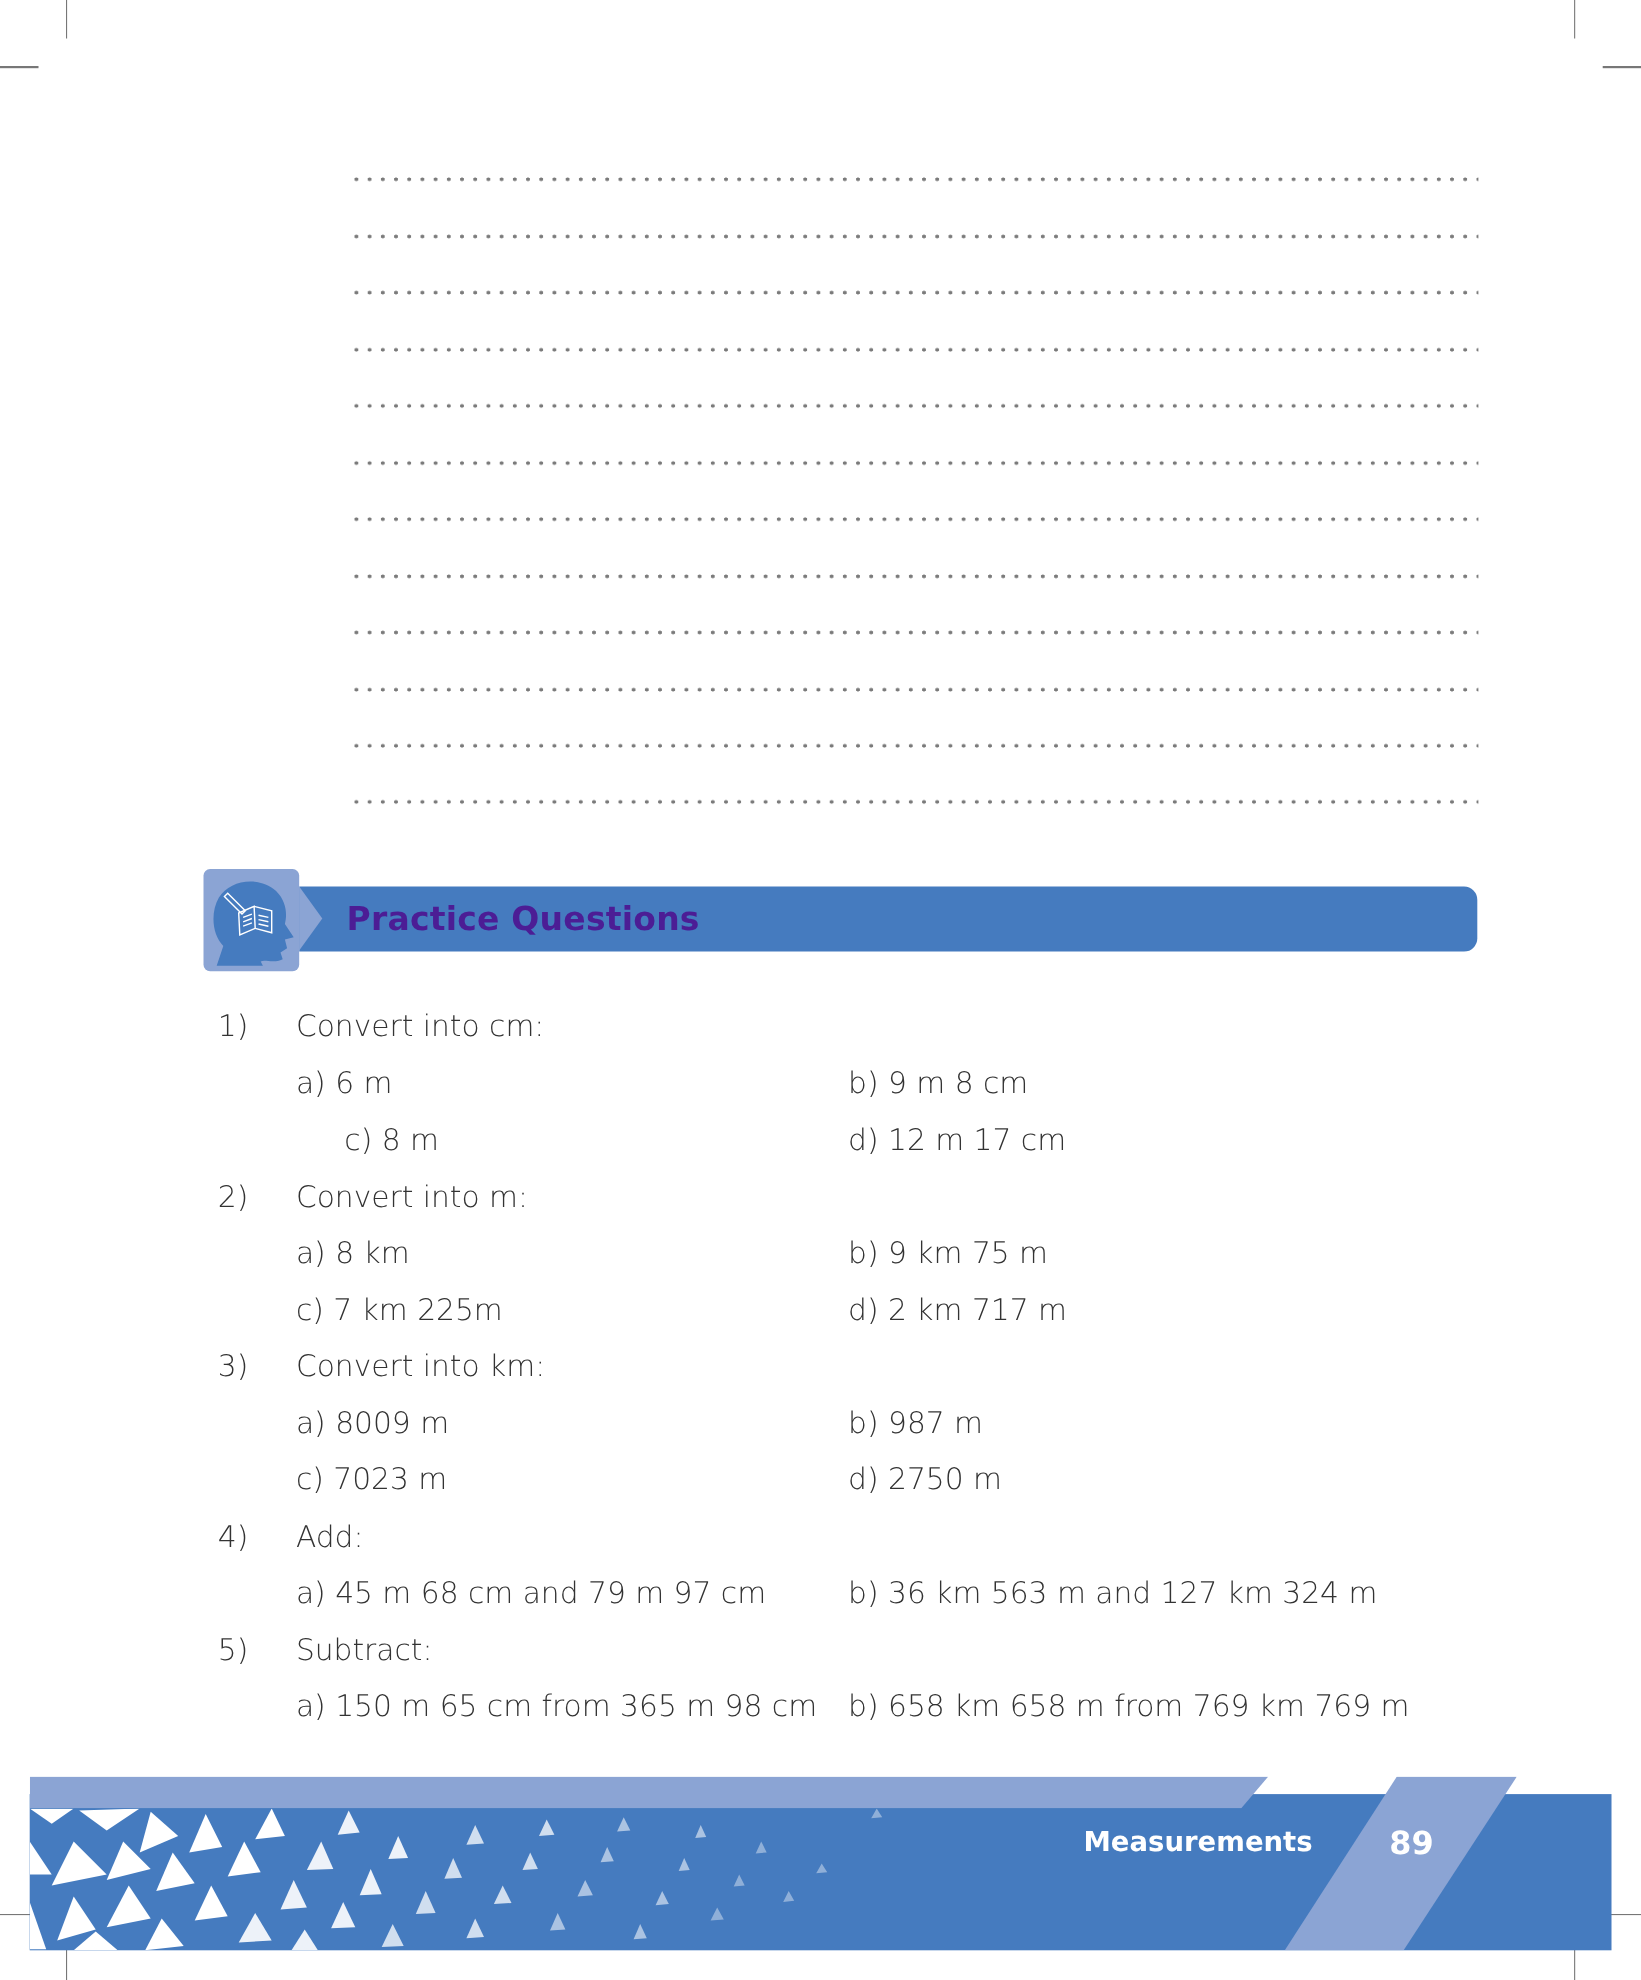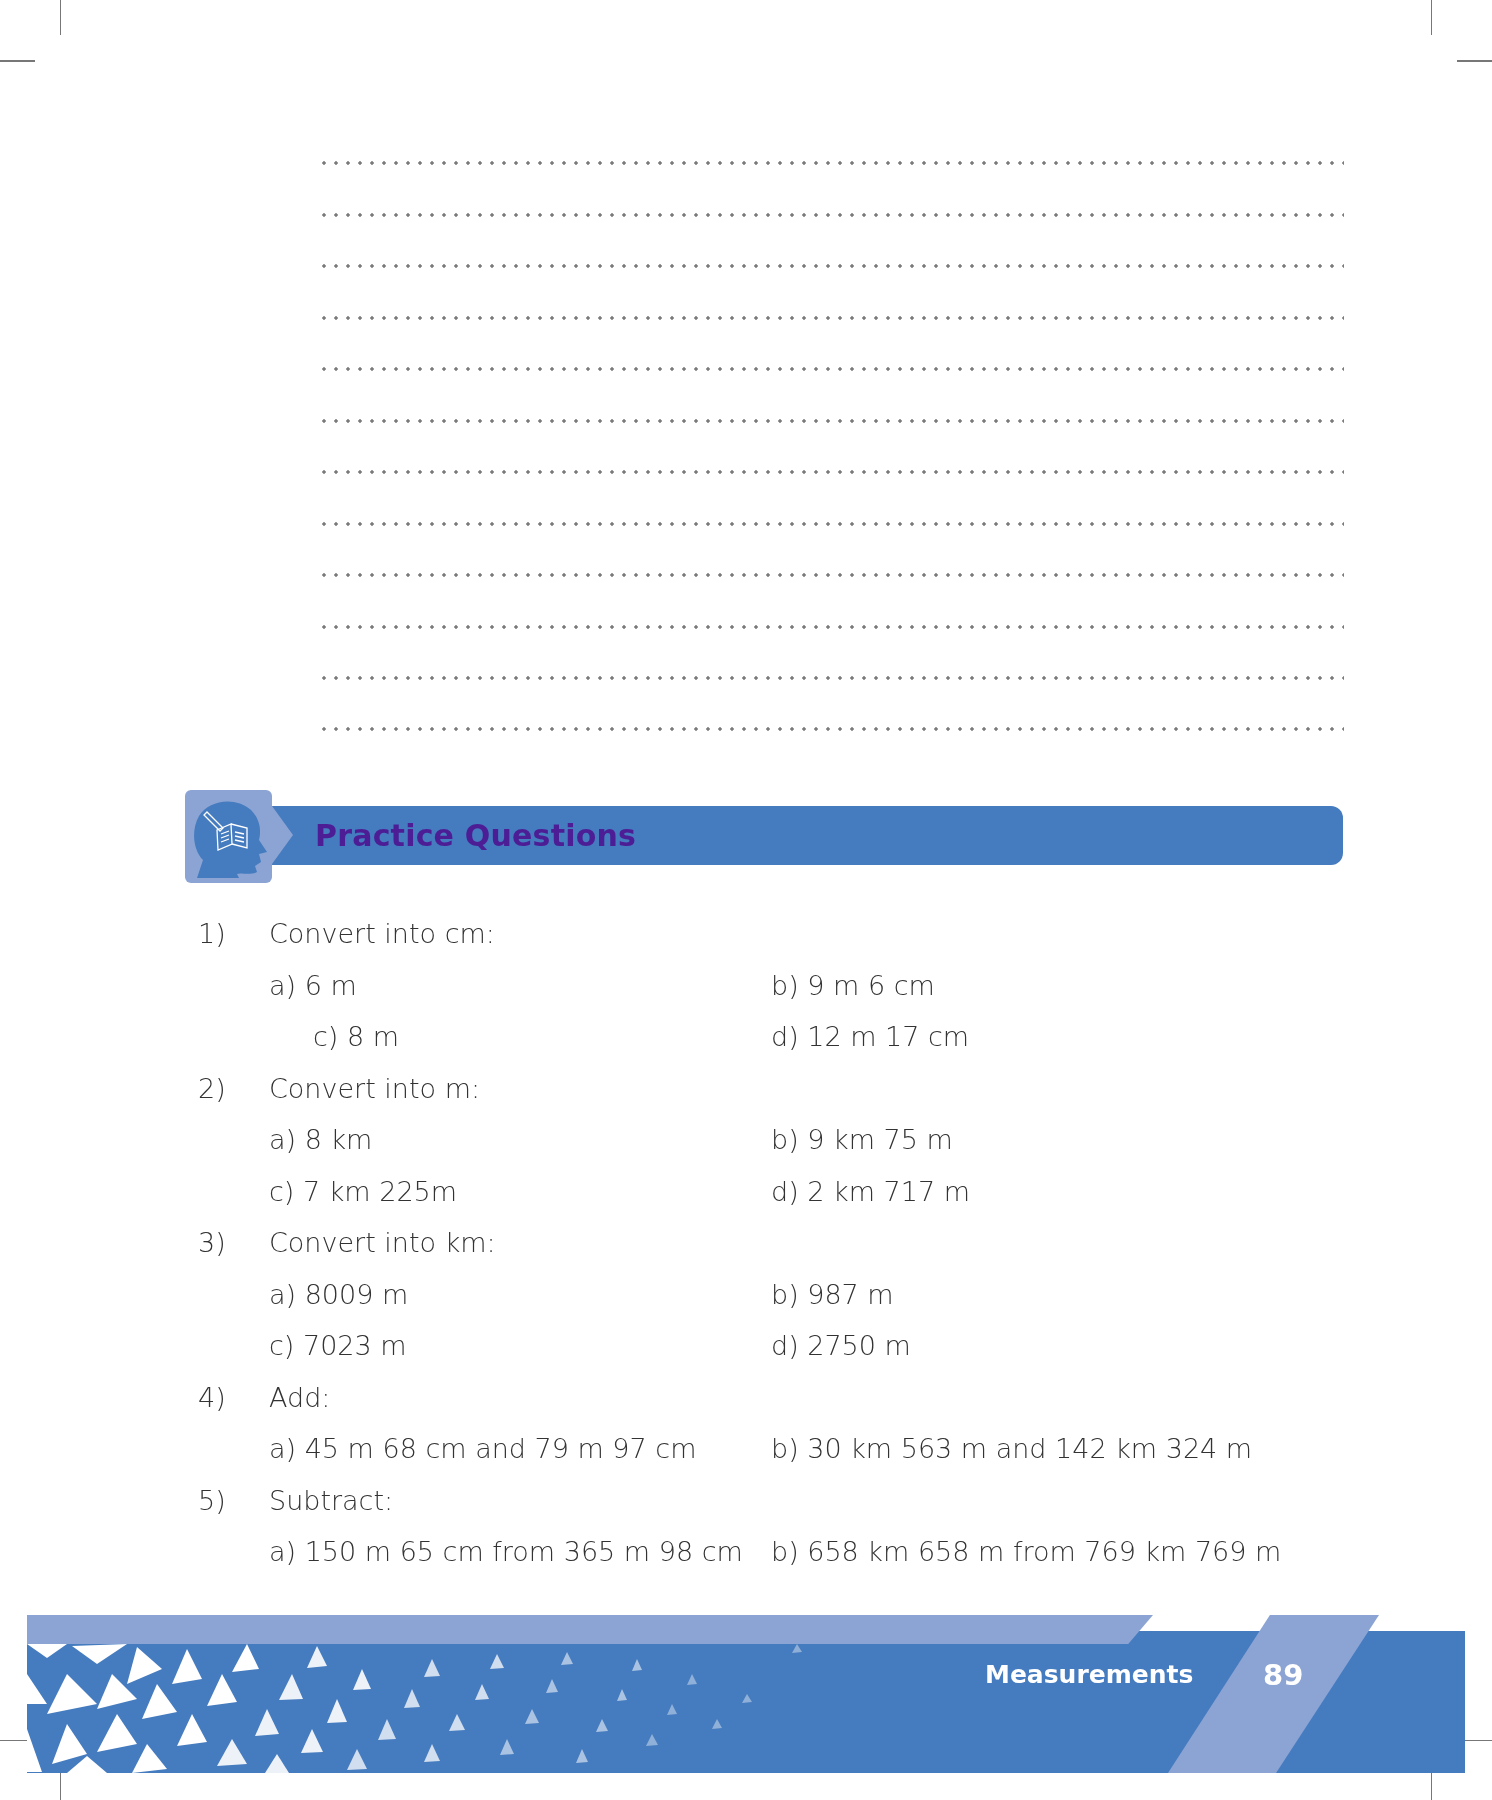--- a/index.html
+++ b/index.html
@@ -67,42 +67,42 @@
     </svg>
   </div>
   <div class="pq-title">Practice Questions</div>
 </div>
 
 <div>
 
   <div class="q num" style="top:917px;">1)</div>
   <div class="q stem" style="top:917px;">Convert into cm:</div>
   <div class="q colL" style="top:969px;">a) 6 m</div>
-  <div class="q colR" style="top:969px;">b) 9 m 6 cm</div>
+  <div class="q colR" style="top:969px;">b) 9 m 8 cm</div>
   <div class="q colL" style="top:1020px;margin-left:44px;">c) 8 m</div>
   <div class="q colR" style="top:1020px;">d) 12 m 17 cm</div>
 
   <div class="q num" style="top:1072px;">2)</div>
   <div class="q stem" style="top:1072px;text-align:right;">Convert into m:</div>
   <div class="q colL" style="top:1123px;">a) 8 km</div>
   <div class="q colR" style="top:1123px;">b) 9 km 75 m</div>
   <div class="q colL" style="top:1175px;">c) 7 km 225m</div>
   <div class="q colR" style="top:1175px;">d) 2 km 717 m</div>
 
   <div class="q num" style="top:1226px;">3)</div>
   <div class="q stem" style="top:1226px;">Convert into km:</div>
   <div class="q colL" style="top:1278px;">a) 8009 m</div>
   <div class="q colR" style="top:1278px;">b) 987 m</div>
   <div class="q colL" style="top:1329px;">c) 7023 m</div>
   <div class="q colR" style="top:1329px;">d) 2750 m</div>
 
   <div class="q num" style="top:1381px;">4)</div>
   <div class="q stem" style="top:1381px;">Add:</div>
   <div class="q colL" style="top:1432px;">a) 45 m 68 cm and 79 m 97 cm</div>
-  <div class="q colR" style="top:1432px;">b) 30 km 563 m and 142 km 324 m</div>
+  <div class="q colR" style="top:1432px;">b) 36 km 563 m and 127 km 324 m</div>
 
   <div class="q num" style="top:1484px;">5)</div>
   <div class="q stem" style="top:1484px;">Subtract:</div>
   <div class="q colL" style="top:1535px;">a) 150 m 65 cm from 365 m 98 cm</div>
   <div class="q colR" style="top:1535px;">b) 658 km 658 m from 769 km 769 m</div>
 </div>
 
 <div class="footer">
   <div class="f-blue"></div>
   <div class="f-light"></div>

